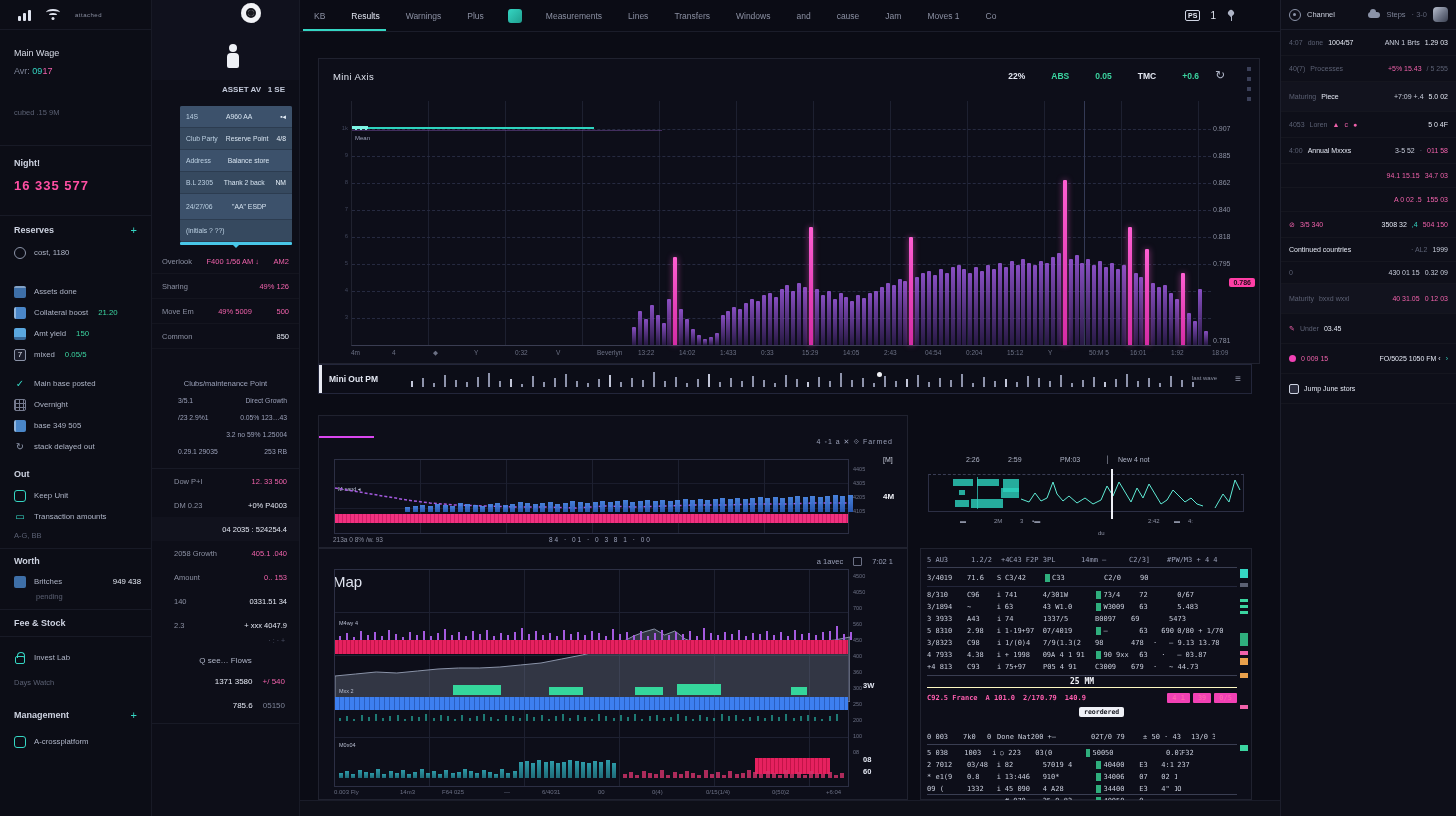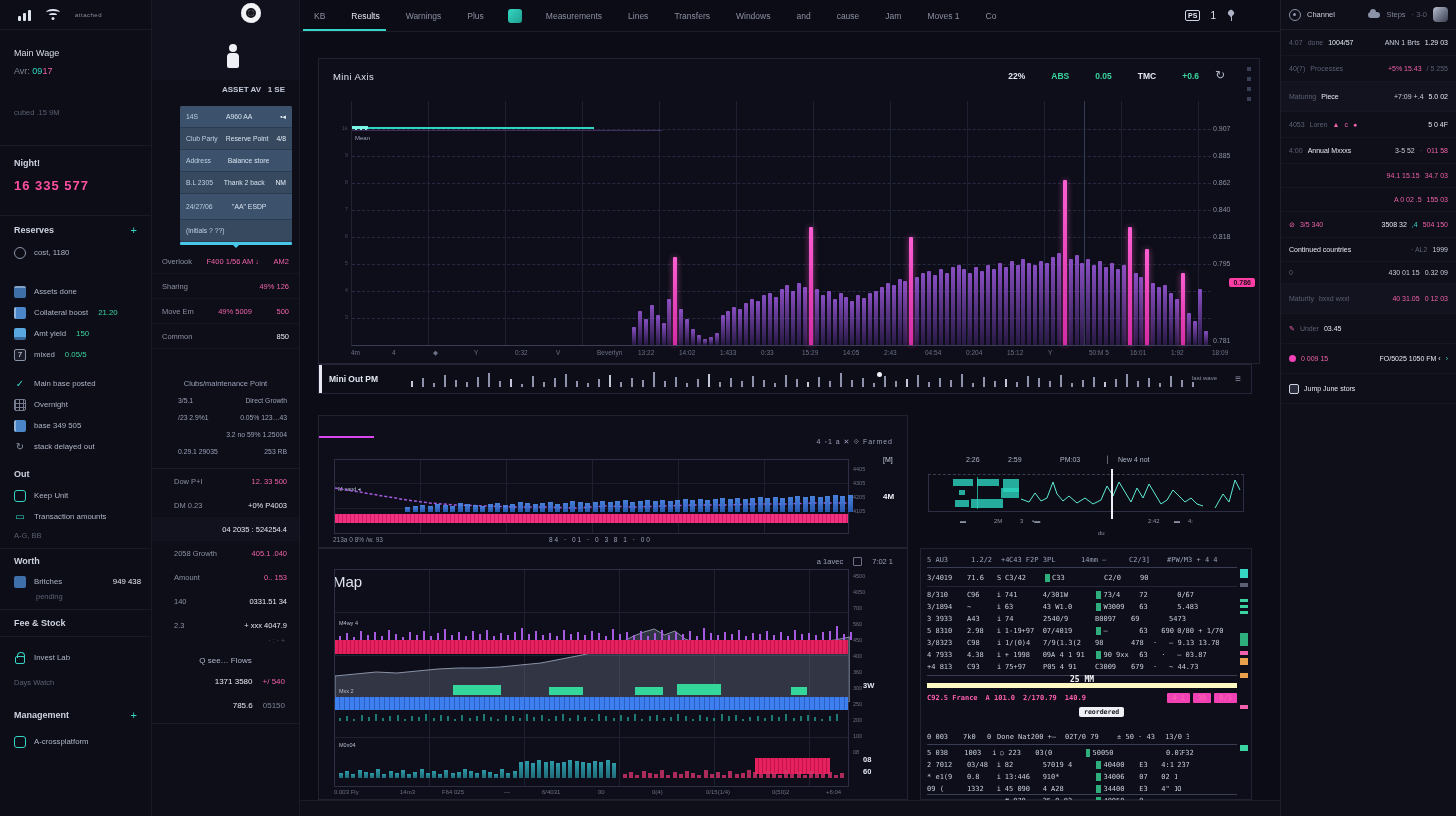--- a/index.html
+++ b/index.html
@@ -159,21 +159,21 @@
 
 
 #depth{left:920px;top:548px;width:332px;height:252px;font-family:"DejaVu Sans Mono",monospace}
 #dt-in{position:absolute;left:6px;top:4px;right:14px}
 .dt-row{display:flex;align-items:center;height:12px;white-space:nowrap;cursor:pointer}
 .dt-row span{display:inline-block;overflow:hidden;font-size:7px;color:#c7ccda}
 .dt-hd{height:15px;border-bottom:1px solid #3a3e52;margin-bottom:2px}
 .dt-hd span{color:#9aa0b8}
 .dt-sub{height:17px;border-bottom:1px solid #23263a;margin-bottom:2px}
 .gbar{display:inline-block;width:5px;height:8px;background:#2fae7d;margin-left:2px;vertical-align:middle}
-.dt-mid{height:13px;border-top:1px solid #3a3e52;border-bottom:5px solid #fef9c3;display:flex;align-items:center;justify-content:center;font-size:8px;font-weight:bold;color:#eef0f6;margin:2px 0}
+.dt-mid{height:13px;border-top:1px solid #3a3e52;border-bottom:1px solid #fef9c3;display:flex;align-items:center;justify-content:center;font-size:8px;font-weight:bold;color:#eef0f6;margin:2px 0}
 .dt-pinkrow{height:15px;display:flex;align-items:center;gap:8px}
 .dt-pinkrow span{font-size:7px;color:#ff5fb0;font-weight:bold}
 .dt-btns{margin-left:auto;display:flex;gap:3px}
 .dt-btn{background:#f141b4;color:#2a0a1e;font-size:6.5px;font-weight:bold;padding:1px 5px;border-radius:1px;cursor:pointer}
 #dt-badge{position:absolute;left:158px;top:158px;background:#eef0f6;color:#16171f;font-size:6.5px;font-weight:bold;padding:1px 5px;border-radius:2px}
 .dt-sec{height:16px;border-bottom:1px solid #3a3e52;margin:24px 0 2px}
 #dt-rail{position:absolute;right:3px;top:6px;width:8px;bottom:6px}
 #dt-rail i{position:absolute;left:0;width:8px;display:block}
 #dt-foot{position:absolute;left:6px;right:14px;bottom:4px;border-top:1px solid #3a3e52}
 
@@ -1166,21 +1166,21 @@
         <span class="pink" style="width: 36px;">W3009</span>
         <span style="width: 22px;">63</span>
         <span style="width: 16px;"></span>
         <span class="pink" style="width: 60px;">5.483</span>
       </div>
       <div class="dt-row ">
         <span style="width: 40px;">3 3933</span>
         <span class="pink" style="width: 30px;">A43</span>
         <span class="dim" style="width: 8px;">i</span>
         <span style="width: 38px;">74</span>
-        <span style="width: 52px;">2540/9</span>
+        <span style="width: 52px;">1337/5</span>
         <span class="pink" style="width: 36px;">B0097</span>
         <span style="width: 22px;">69</span>
         <span style="width: 16px;"></span>
         <span style="width: 60px;">5473</span>
       </div>
       <div class="dt-row ">
         <span style="width: 40px;">5 8310</span>
         <span class="pink" style="width: 30px;">2.98</span>
         <span class="dim" style="width: 8px;">i</span>
         <span style="width: 38px;">1-19+97</span>
@@ -1234,21 +1234,21 @@
         <span class="dt-btns">
           <span class="dt-btn">4 1</span>
           <span class="dt-btn">39</span>
           <span class="dt-btn">0/5</span>
         </span>
       </div>
       <div class="dt-row dt-sec">
         <span style="width: 36px;">0 003</span>
         <span style="width: 24px;">7k0</span>
         <span class="dim" style="width: 10px;">0</span>
-        <span style="width: 68px;">Done Nat200 +–</span>
+        <span style="width: 94px;">Done Nat200 +–</span>
         <span class="green" style="width: 52px;">02T/0 79</span>
         <span class="pink" style="width: 48px;">± 50 · 43</span>
         <span style="width: 24px;">13/0 324</span>
       </div>
       <div class="dt-row ">
         <span style="width: 40px;">5 038</span>
         <span class="pink" style="width: 30px;">1003</span>
         <span class="dim" style="width: 8px;">i</span>
         <span class="teal" style="width: 38px;">○ 223</span>
         <span style="width: 52px;">03(0</span>

